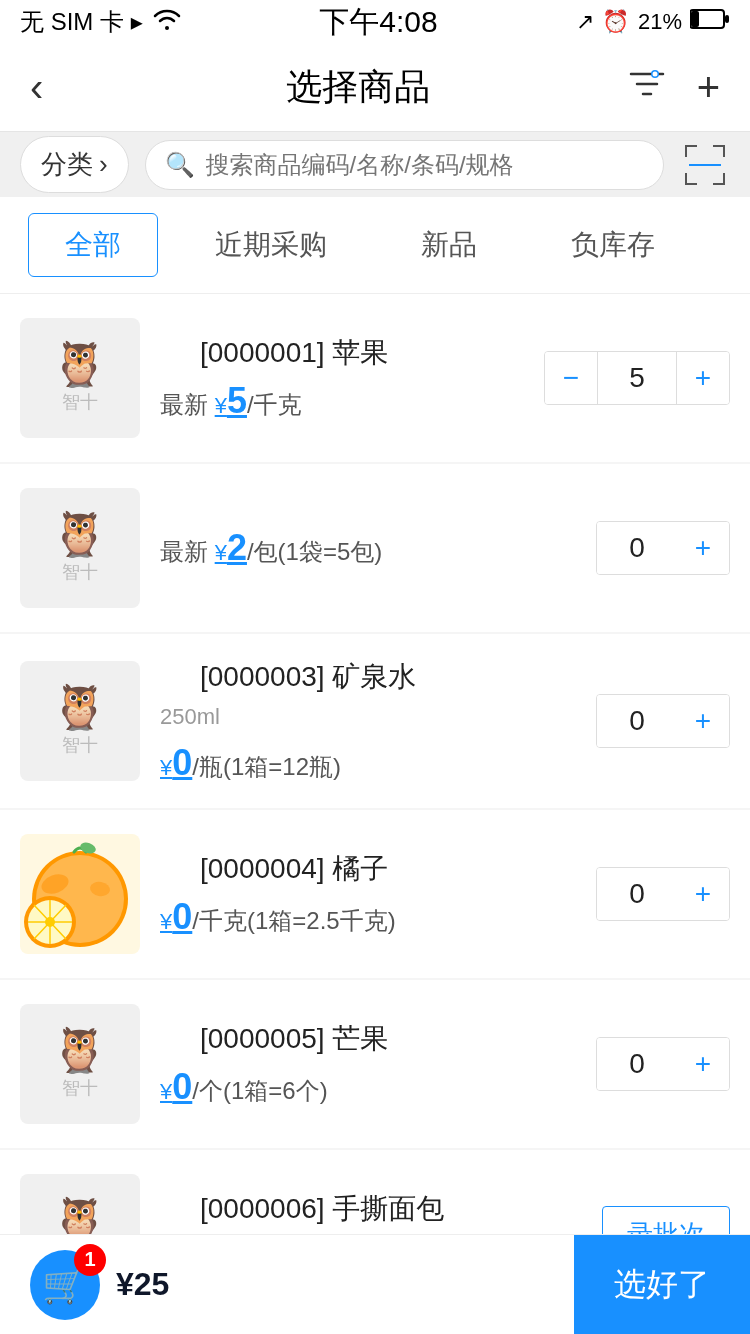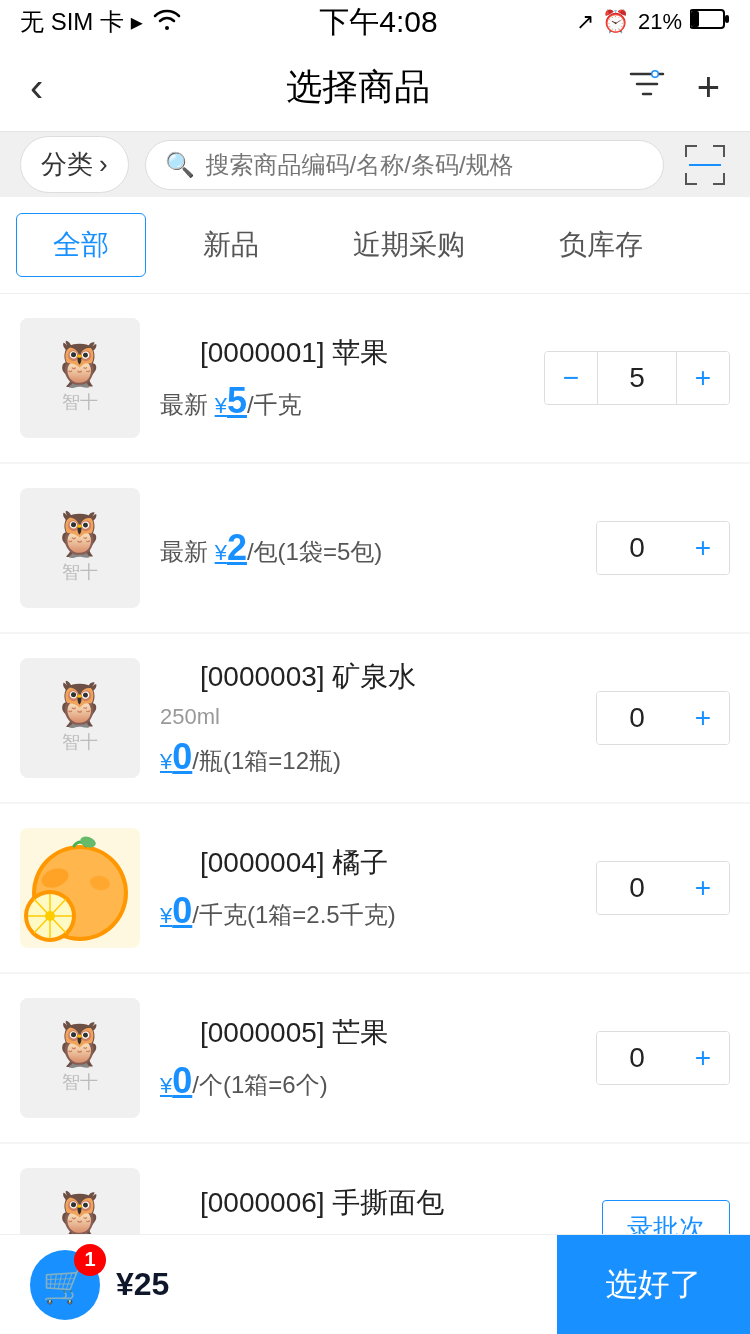--- a/index.html
+++ b/index.html
@@ -81,21 +81,21 @@
     .scan-icon {
       width: 50px; height: 50px;
       display: flex; align-items: center; justify-content: center;
       font-size: 32px; color: #555;
     }
 
     
     .tab-bar {
       background: #fff;
       display: flex;
-      padding: 16px 16px;
+      padding: 16px 28px;
       gap: 20px;
       border-bottom: 1px solid #eee;
     }
     .tab-item {
       padding: 12px 36px;
       border-radius: 6px;
       font-size: 28px;
       color: #555;
       border: 1px solid transparent;
     }
@@ -124,21 +124,21 @@
     }
     .owl-placeholder {
       display: flex; flex-direction: column; align-items: center; justify-content: center;
       width: 100%; height: 100%;
     }
     .owl-icon { font-size: 44px; color: #ccc; line-height: 1; }
     .owl-text { font-size: 18px; color: #bbb; margin-top: 4px; }
 
     .product-info { flex: 1; }
     .product-name { font-size: 28px; color: #222; font-weight: 500; margin-bottom: 8px; margin-left: 40px; }
-    .product-spec { font-size: 22px; color: #999; margin-bottom: 6px; }
+    .product-spec { font-size: 22px; color: #999; margin-bottom: 12px; }
     .product-price { font-size: 24px; color: #555; }
 
     .qty-control {
       display: flex; align-items: center; gap: 0;
       border: 1px solid #ddd;
       border-radius: 4px;
       overflow: hidden;
       flex-shrink: 0;
     }
     .qty-btn {
@@ -199,21 +199,21 @@
       background: red;
       border-radius: 50%;
       color: #fff;
       font-size: 20px;
       display: flex; align-items: center; justify-content: center;
       font-weight: bold;
     }
     .cart-total { font-size: 32px; color: #0f172a; font-weight: 600; }
 
     .confirm-btn {
-      width: 193px; height: 100%;
+      width: 176px; height: 100%;
       background: #1890ff;
       color: #fff;
       font-size: 32px;
       font-weight: 500;
       display: flex; align-items: center; justify-content: center;
       border: none; outline: none;
     }
   </style>
 </head>
 <body>
@@ -280,22 +280,22 @@
       <rect x="2" y="30" width="2" height="12" fill="#555"></rect>
       <rect x="30" y="40" width="12" height="2" fill="#555"></rect>
       <rect x="40" y="30" width="2" height="12" fill="#555"></rect>
       <rect x="6" y="21" width="32" height="2" fill="#1890ff"></rect>
     </svg>
   </div>
 </div>
 
 <div class="tab-bar">
   <div class="tab-item active">全部</div>
+  <div class="tab-item">近期采购</div>
   <div class="tab-item">新品</div>
-  <div class="tab-item">近期采购</div>
   <div class="tab-item">负库存</div>
 </div>
 
 <div class="product-list">
 
   <div class="product-item">
     <div class="product-img">
       <div class="owl-placeholder">
         <span class="owl-icon">🦉</span>
         <span class="owl-text">智十</span>

